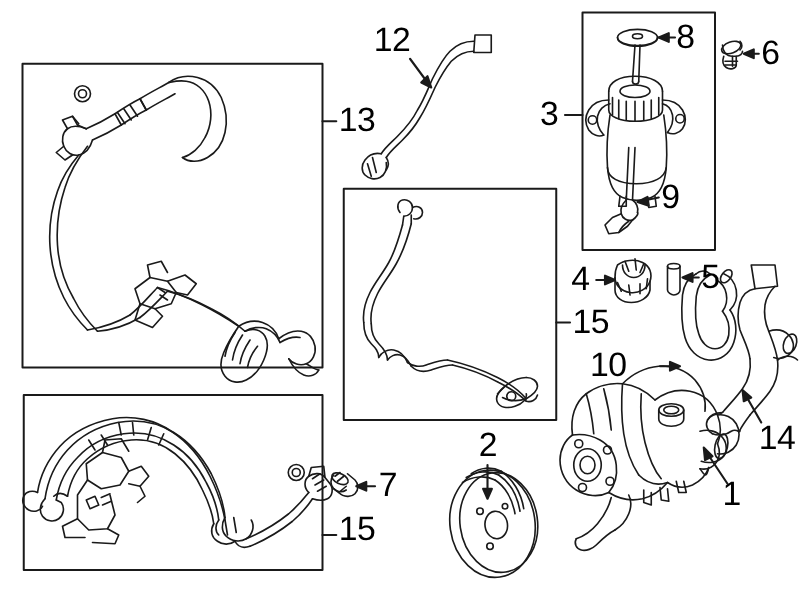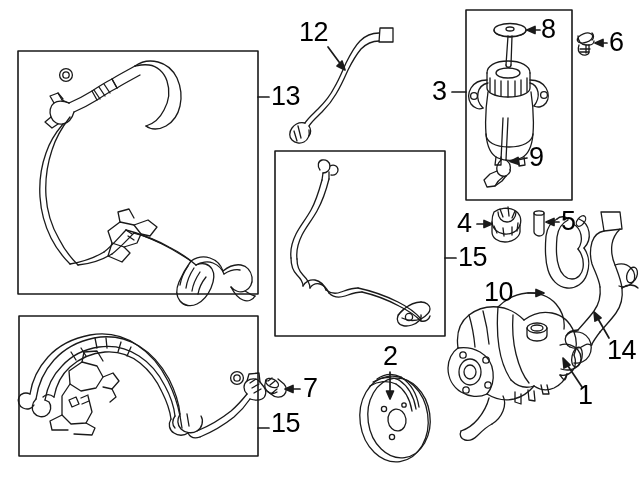--- a/index.html
+++ b/index.html
@@ -411,20 +411,20 @@
 
   <div class="lbl" style="left:578px;top:382px;">1</div>
   <div class="lbl" style="left:383px;top:343px;">2</div>
   <div class="lbl" style="left:432px;top:78px;">3</div>
   <div class="lbl" style="left:457px;top:210px;">4</div>
   <div class="lbl" style="left:561px;top:208px;">5</div>
   <div class="lbl" style="left:609px;top:29px;">6</div>
   <div class="lbl" style="left:303px;top:375px;">7</div>
   <div class="lbl" style="left:541px;top:16px;">8</div>
   <div class="lbl" style="left:529px;top:144px;">9</div>
-  <div class="lbl" style="left:484px;top:279px;">10</div>
+  <div class="lbl" style="left:472px;top:279px;">10</div>
   <div class="lbl" style="left:607px;top:337px;">14</div>
   <div class="lbl" style="left:299px;top:19px;">12</div>
   <div class="lbl" style="left:271px;top:83px;">13</div>
   <div class="lbl" style="left:458px;top:244px;">15</div>
   <div class="lbl" style="left:271px;top:410px;">15</div>
 
 </div>
 
 </body></html>

